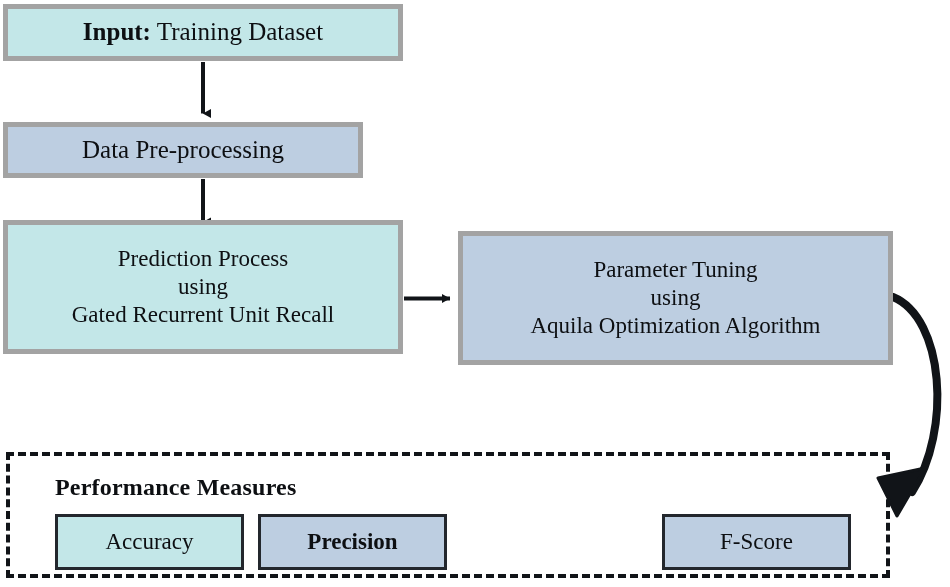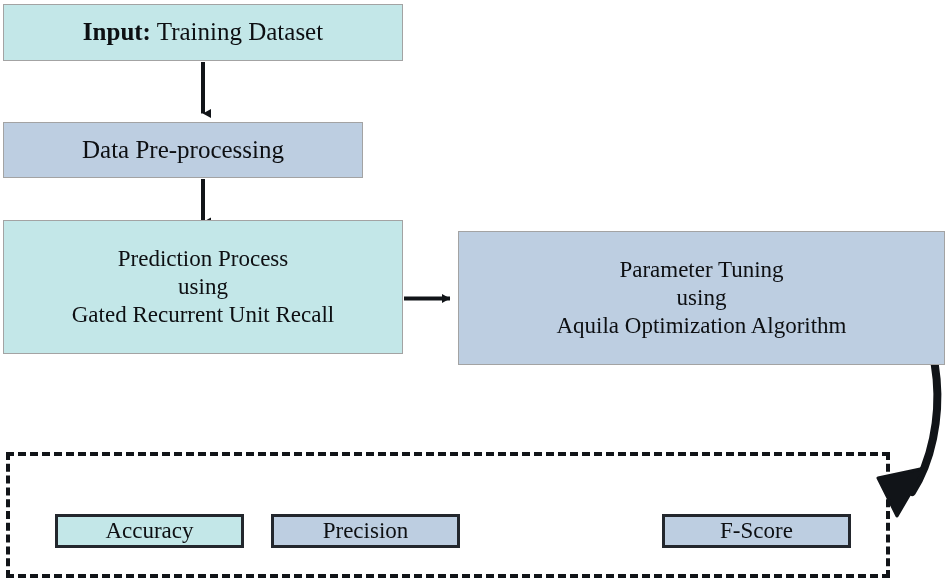--- a/index.html
+++ b/index.html
@@ -14,21 +14,21 @@
   #diagram {
     position: relative;
     width: 950px;
     height: 587px;
     background: #ffffff;
     overflow: hidden;
   }
   .node {
     position: absolute;
     box-sizing: border-box;
-    border: 1px solid #a3a3a3;
+    border: 5px solid #a3a3a3;
     display: flex;
     flex-direction: column;
     align-items: center;
     justify-content: center;
     color: #0d0f12;
     line-height: 1.22;
   }
   .fill-cyan { background: #c3e7e8; }
   .fill-blue { background: #bdcee1; }
 
@@ -42,21 +42,21 @@
     left: 3px; top: 122px; width: 360px; height: 56px;
     font-size: 25px;
   }
 
   #node-prediction {
     left: 3px; top: 220px; width: 400px; height: 134px;
     font-size: 23px;
   }
 
   #node-tuning {
-    left: 458px; top: 231px; width: 487px; height: 134px;
+    left: 458px; top: 231px; width: 435px; height: 134px;
     font-size: 23px;
   }
 
   .node .tline { display: block; }
 
   #perf-container {
     position: absolute;
     left: 6px; top: 452px;
     width: 884px; height: 126px;
     box-sizing: border-box;
@@ -68,30 +68,30 @@
     left: 45px; top: 18px;
     font-size: 24px;
     font-weight: bold;
     color: #0d0f12;
     letter-spacing: 0.2px;
   }
   .metric {
     position: absolute;
     box-sizing: border-box;
     border: 3px solid #23272d;
-    height: 34px;
+    height: 56px;
     display: flex;
     align-items: center;
     justify-content: center;
     font-size: 23px;
     color: #0d0f12;
     top: 58px;
   }
   #metric-accuracy { left: 45px;  width: 189px; }
-  #metric-precision { left: 261px; width: 189px; }
+  #metric-precision { left: 248px; width: 189px; font-weight: bold; }
   #metric-recall    { left: 451px; width: 188px; }
   #metric-fscore    { left: 652px; width: 189px; }
 
   #arrow-layer {
     position: absolute;
     left: 0; top: 0;
     width: 950px; height: 587px;
     pointer-events: none;
   }
 </style>
@@ -142,20 +142,21 @@
     <span class="tline">Gated Recurrent Unit Recall</span>
   </div>
 
   <div class="node fill-blue" id="node-tuning">
     <span class="tline">Parameter Tuning</span>
     <span class="tline">using</span>
     <span class="tline">Aquila Optimization Algorithm</span>
   </div>
 
   <div id="perf-container">
+    <div id="perf-title">Performance Measures</div>
 
     <div class="metric fill-cyan" id="metric-accuracy">
       <span>Accuracy</span>
     </div>
 
     <div class="metric fill-blue" id="metric-precision">
       <span>Precision</span>
     </div>
 
 

